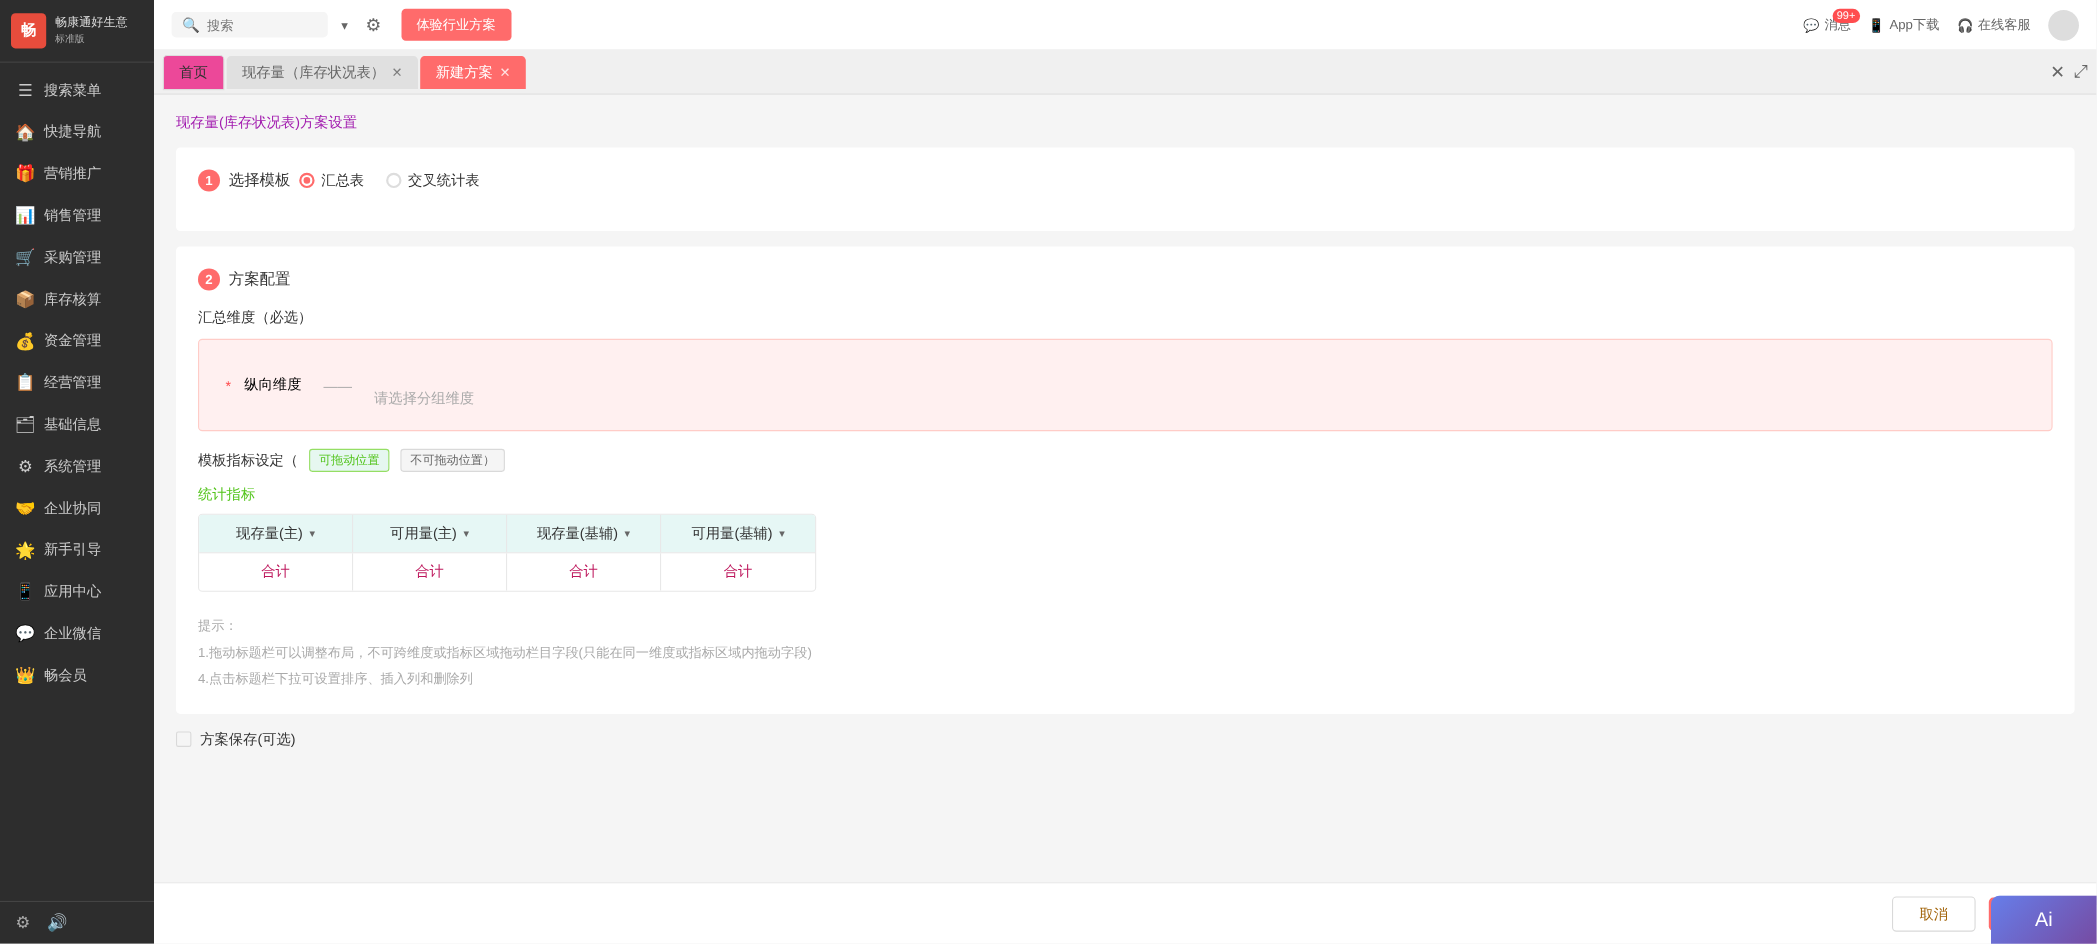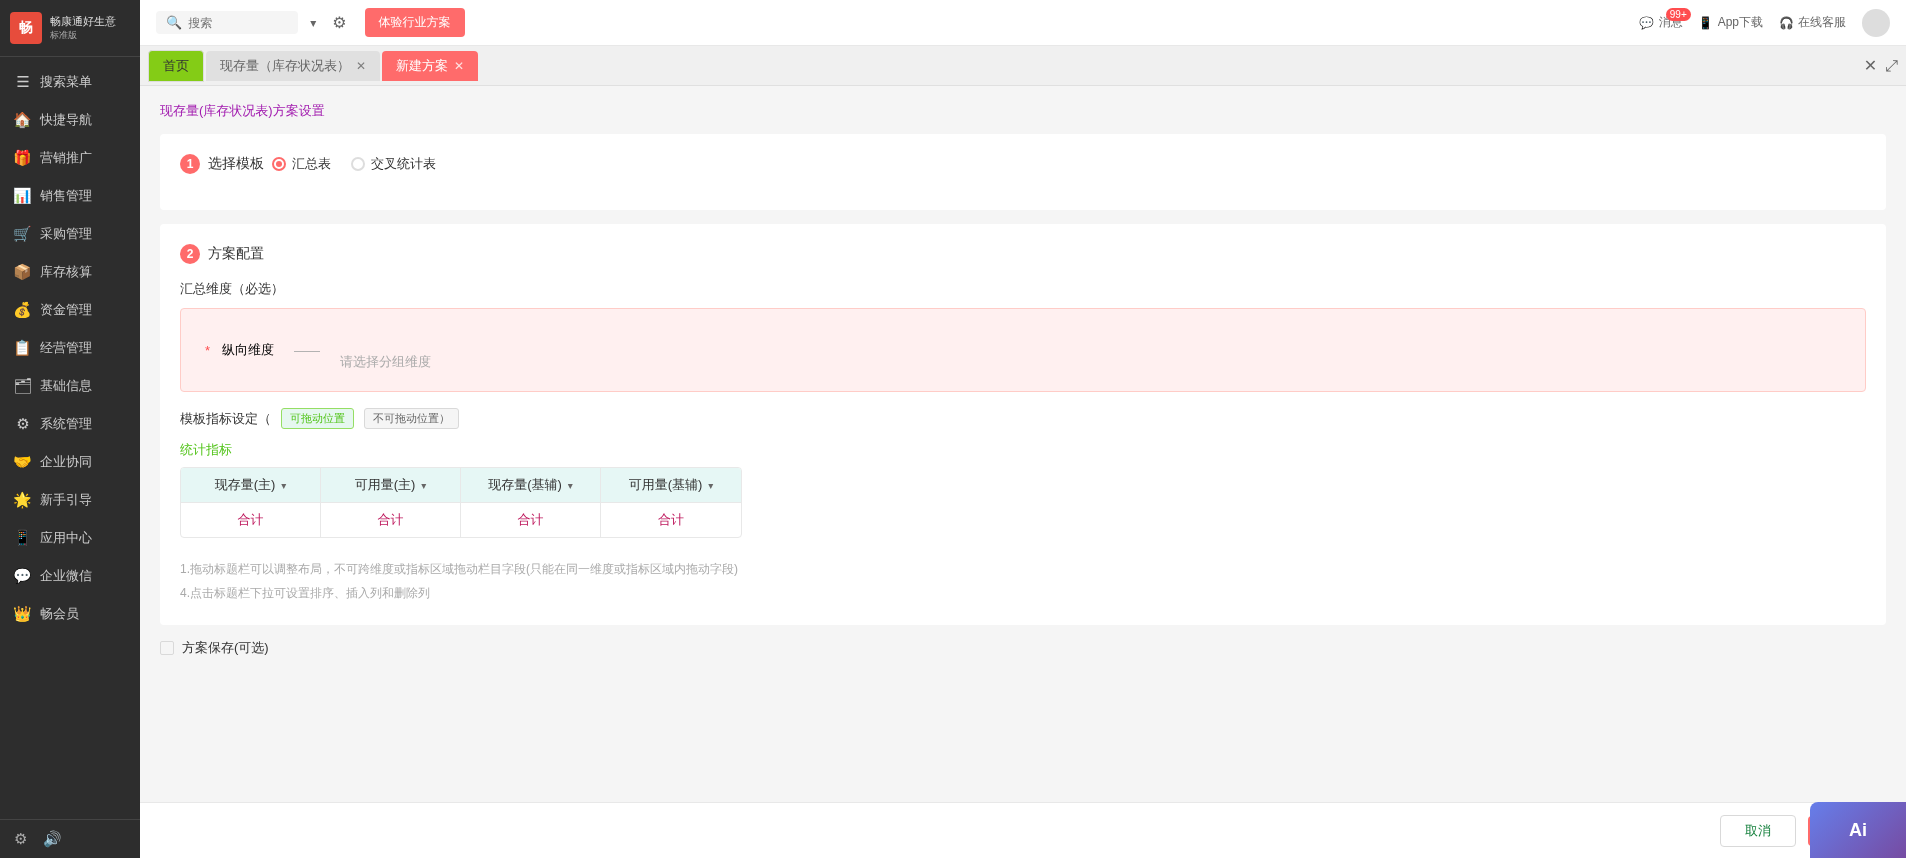--- a/index.html
+++ b/index.html
@@ -31,21 +31,21 @@
     .header-actions { display: flex; align-items: center; gap: 16px; }
     .header-action-item { display: flex; align-items: center; gap: 4px; font-size: 12px; color: #666; cursor: pointer; position: relative; }
     .badge { background: #ff4d4f; color: white; font-size: 10px; padding: 1px 4px; border-radius: 8px; position: absolute; top: -6px; right: -8px; }
     .header-avatar { width: 28px; height: 28px; background: #ddd; border-radius: 50%; }
 
     
     .tab-bar { height: 40px; background: #f0f0f0; display: flex; align-items: center; padding: 0 8px; gap: 2px; border-bottom: 1px solid #e0e0e0; flex-shrink: 0; position: relative; }
     .tab { display: flex; align-items: center; gap: 6px; padding: 6px 14px; border-radius: 4px 4px 0 0; font-size: 13px; cursor: pointer; background: #e0e0e0; color: #666; }
     .tab.active { background: #ff6b6b; color: white; }
     .tab-close { font-size: 12px; opacity: 0.8; cursor: pointer; }
-    .tab-home { background: #84cc16; color: #333; border: 1px solid #ddd; }
+    .tab-home { background: #ec4899; color: #333; border: 1px solid #ddd; }
     .tab-bar-right { position: absolute; right: 8px; display: flex; gap: 8px; align-items: center; }
     .tab-bar-btn { font-size: 16px; color: #666; cursor: pointer; }
 
     
     .content { flex: 1; overflow-y: auto; padding: 16px 20px; background: #f5f5f5; }
     .page-title { font-size: 13px; color: #a21caf; margin-bottom: 14px; }
 
     
     .card { background: #fff; border-radius: 4px; padding: 20px; margin-bottom: 14px; }
     .section-header { display: flex; align-items: center; gap: 8px; margin-bottom: 16px; }
@@ -78,25 +78,25 @@
     
     .tips { margin-top: 16px; color: #aaa; font-size: 12px; line-height: 2; }
     .tips-item { display: flex; gap: 6px; text-align: right; }
 
     
     .save-option { display: flex; align-items: center; gap: 8px; font-size: 13px; color: #333; cursor: pointer; }
     .checkbox { width: 14px; height: 14px; border: 1px solid #d9d9d9; border-radius: 2px; flex-shrink: 0; }
 
     
     .bottom-bar { height: 56px; background: #fff; border-top: 1px solid #e8e8e8; display: flex; align-items: center; justify-content: flex-end; padding: 0 24px; gap: 12px; flex-shrink: 0; }
-    .btn-cancel { background: #fff; border: 1px solid #d9d9d9; color: #15803d; padding: 6px 24px; border-radius: 4px; font-size: 13px; cursor: pointer; }
+    .btn-cancel { background: #fff; border: 1px solid #d9d9d9; color: #a16207; padding: 6px 24px; border-radius: 4px; font-size: 13px; cursor: pointer; }
     .btn-query { background: #ff6b6b; border: none; color: white; padding: 6px 24px; border-radius: 4px; font-size: 13px; cursor: pointer; }
 
     
-    .ai-corner { position: fixed; bottom: 0; right: 0; width: 96px; height: 56px; background: linear-gradient(135deg, #667eea 0%, #764ba2 100%); display: flex; align-items: center; justify-content: center; color: white; font-size: 18px; font-weight: bold; cursor: pointer; border-top-left-radius: 8px; }
+    .ai-corner { position: fixed; bottom: 0; right: 0; width: 96px; height: 44px; background: linear-gradient(135deg, #667eea 0%, #764ba2 100%); display: flex; align-items: center; justify-content: center; color: white; font-size: 18px; font-weight: normal; cursor: pointer; border-top-left-radius: 8px; }
 
     
     .sidebar-nav::-webkit-scrollbar { width: 4px; }
     .sidebar-nav::-webkit-scrollbar-track { background: #2d2d2d; }
     .sidebar-nav::-webkit-scrollbar-thumb { background: #555; border-radius: 2px; }
   </style>
 </head>
 <body>
 
 <div class="sidebar">
@@ -291,20 +291,21 @@
         <div class="stats-table-row">
           <div class="stats-table-data">合计</div>
           <div class="stats-table-data">合计</div>
           <div class="stats-table-data">合计</div>
           <div class="stats-table-data">合计</div>
         </div>
       </div>
 
       
       <div class="tips">
+        <div style="color:#aaa;font-size:12px;">提示：</div>
         <div class="tips-item">
           <span>1.拖动标题栏可以调整布局，不可跨维度或指标区域拖动栏目字段(只能在同一维度或指标区域内拖动字段)</span>
         </div>
         <div class="tips-item">
           <span>4.点击标题栏下拉可设置排序、插入列和删除列</span>
         </div>
       </div>
     </div>
 
     <div class="save-option">

